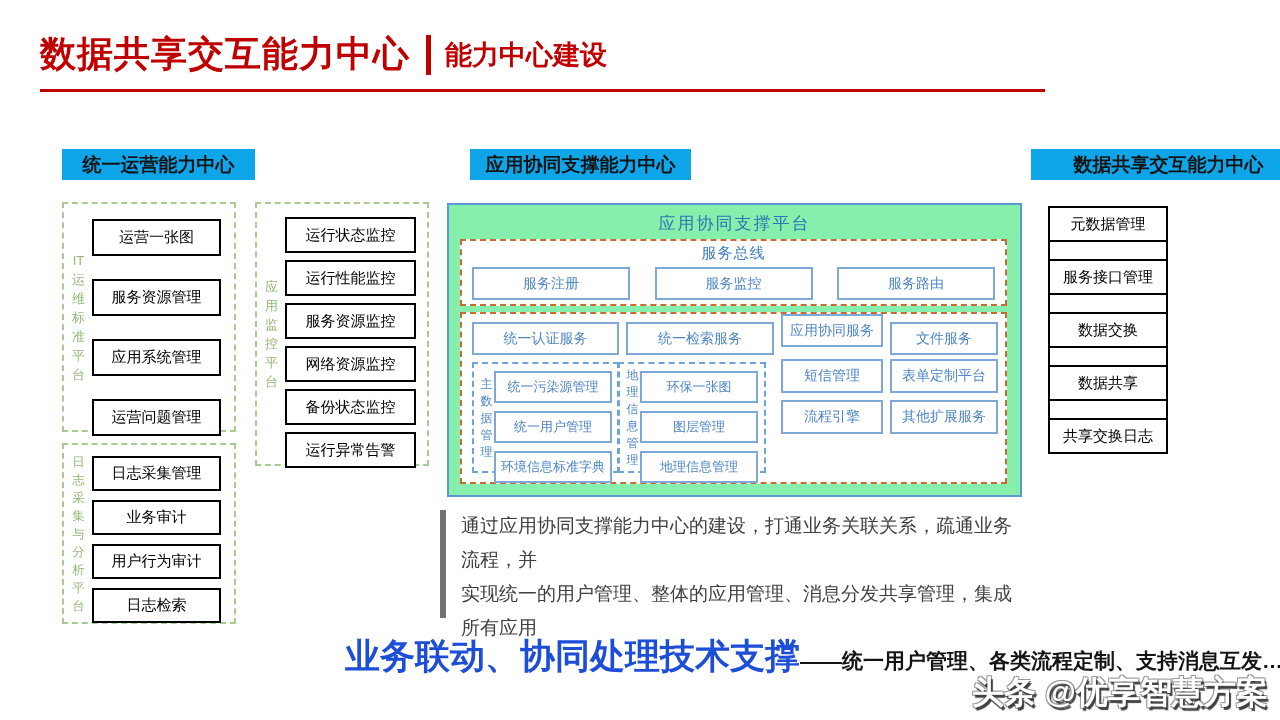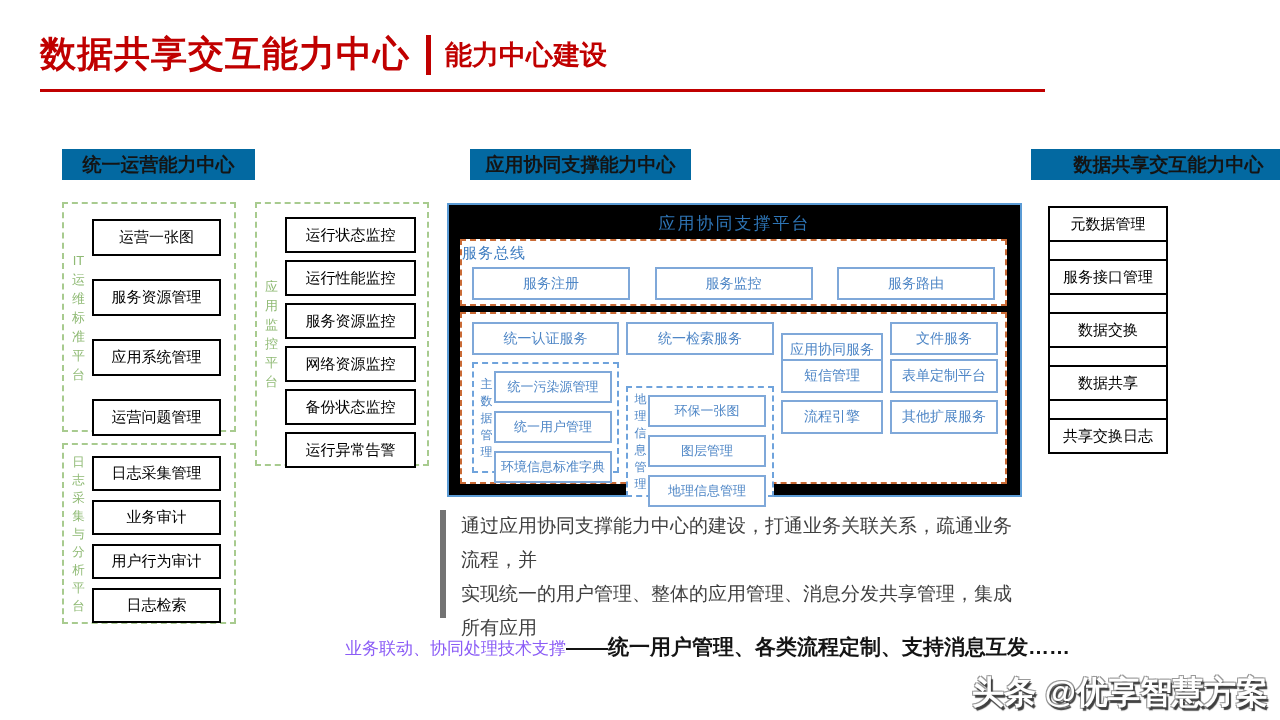--- a/index.html
+++ b/index.html
@@ -10,36 +10,36 @@
   .abs{position:absolute;}
 
   
   .title-row{left:40px;top:30px;display:flex;align-items:center;}
   .title-main{font-size:36px;font-weight:700;color:#C00000;letter-spacing:1px;}
   .title-bar{display:inline-block;width:5px;height:40px;background:#C00000;margin:0 14px 0 16px;}
   .title-sub{font-size:27px;font-weight:700;color:#C00000;}
   .title-underline{left:40px;top:89px;width:1005px;height:3px;background:#C00000;}
 
   
-  .hdr{background:#0369a1;color:#141414;font-weight:700;font-size:19px;
+  .hdr{background:#0ea5e9;color:#141414;font-weight:700;font-size:19px;
        text-align:center;height:31px;line-height:31px;}
 
   
   .gplat{border:2px dashed #A8CB8F;background:#fff;}
   .vlabel-green{position:absolute;left:6px;top:50%;transform:translateY(-50%);
        width:17px;font-size:13px;line-height:19px;color:#8FBA74;text-align:center;}
   .box-list{position:absolute;display:flex;flex-direction:column;}
   .wbox{background:#fff;border:2px solid #000;color:#000;font-size:15px;
        display:flex;align-items:center;justify-content:center;white-space:nowrap;}
 
   
-  .collab{border:2px solid #5B9BD5;background:#000000;}
+  .collab{border:2px solid #5B9BD5;background:#86efac;}
   .collab-title{margin-top:7px;text-align:center;color:#2E75B6;font-size:17px;letter-spacing:2px;}
   .obox{position:absolute;border:2px dashed #C96A35;background:#fff;}
-  .obox-label{text-align:left;color:#3D7CC0;font-size:15px;margin-top:3px;letter-spacing:1px;}
+  .obox-label{text-align:center;color:#3D7CC0;font-size:15px;margin-top:3px;letter-spacing:1px;}
   .bbox{border:2px solid #7FA8D9;background:#fff;color:#4E86C6;font-size:14px;
        display:flex;align-items:center;justify-content:center;white-space:nowrap;}
   .bus-row{position:absolute;left:10px;right:10px;top:26px;display:flex;justify-content:space-between;}
   .bus-row .bbox{width:154px;height:29px;}
   .blue-dash{position:absolute;border:2px dashed #6FA3DC;background:#fff;}
   .vlabel-blue{position:absolute;left:5px;top:50%;transform:translateY(-50%);
        width:15px;font-size:12px;line-height:17px;color:#4E86C6;text-align:center;}
   .sub-list{position:absolute;left:20px;top:7px;display:flex;flex-direction:column;gap:8px;}
   .sub-list .bbox{width:114px;height:28px;font-size:13px;}
 
@@ -49,21 +49,21 @@
   .rail-l{left:0;} .rail-r{right:0;}
   .rcol .box-list{position:relative;gap:17px;}
   .rcol .wbox{width:116px;height:32px;}
 
   
   .desc-bar{left:440px;top:510px;width:6px;height:108px;background:#737373;}
   .desc{left:461px;top:509px;width:560px;color:#404040;font-size:19px;line-height:34px;}
 
   
   .footer-line{left:345px;top:633px;display:flex;align-items:baseline;white-space:nowrap;}
-  .footer-red{color:#8b5cf6;font-weight:400;font-size:17px;}
+  .footer-red{color:#1d4ed8;font-weight:700;font-size:35px;}
   .footer-black{color:#141414;font-weight:700;font-size:21px;}
 
   
   .watermark{right:12px;top:671px;font-size:32px;font-weight:700;color:#ffffff;
        text-shadow:2px 3px 1px #3f3f3f,-1px -1px 0 #9a9a9a,1px -1px 0 #9a9a9a,
                    -1px 1px 0 #9a9a9a,1px 1px 0 #6a6a6a;white-space:nowrap;}
 </style>
 </head>
 <body>
 
@@ -121,33 +121,33 @@
       <div class="bus-row">
           <div class="bbox">服务注册</div>
           <div class="bbox">服务监控</div>
           <div class="bbox">服务路由</div>
         </div>
     </div>
 
     <div class="obox" style="left:11px;top:107px;width:543px;height:168px;">
       <div class="bbox abs" style="left:10px;top:8px;width:143px;height:29px;">统一认证服务</div>
       <div class="bbox abs" style="left:164px;top:8px;width:144px;height:29px;">统一检索服务</div>
-      <div class="bbox abs" style="left:319px;top:19px;width:98px;height:29px;">应用协同服务</div>
+      <div class="bbox abs" style="left:319px;top:0;width:98px;height:29px;">应用协同服务</div>
       <div class="bbox abs" style="left:428px;top:8px;width:104px;height:29px;">文件服务</div>
 
       <div class="blue-dash" style="left:10px;top:48px;width:143px;height:107px;">
         <div class="vlabel-blue">主数据管理</div>
         <div class="sub-list">
             <div class="bbox">统一污染源管理</div>
             <div class="bbox">统一用户管理</div>
             <div class="bbox">环境信息标准字典</div>
           </div>
       </div>
 
-      <div class="blue-dash" style="left:164px;top:48px;width:144px;height:107px;margin-top:24px;">
+      <div class="blue-dash" style="left:156px;top:48px;width:144px;height:107px;">
         <div class="vlabel-blue">地理信息管理</div>
         <div class="sub-list">
             <div class="bbox">环保一张图</div>
             <div class="bbox">图层管理</div>
             <div class="bbox">地理信息管理</div>
           </div>
       </div>
 
       <div class="bbox abs" style="left:319px;top:45px;width:98px;height:30px;">短信管理</div>
       <div class="bbox abs" style="left:428px;top:45px;width:104px;height:30px;">表单定制平台</div>

